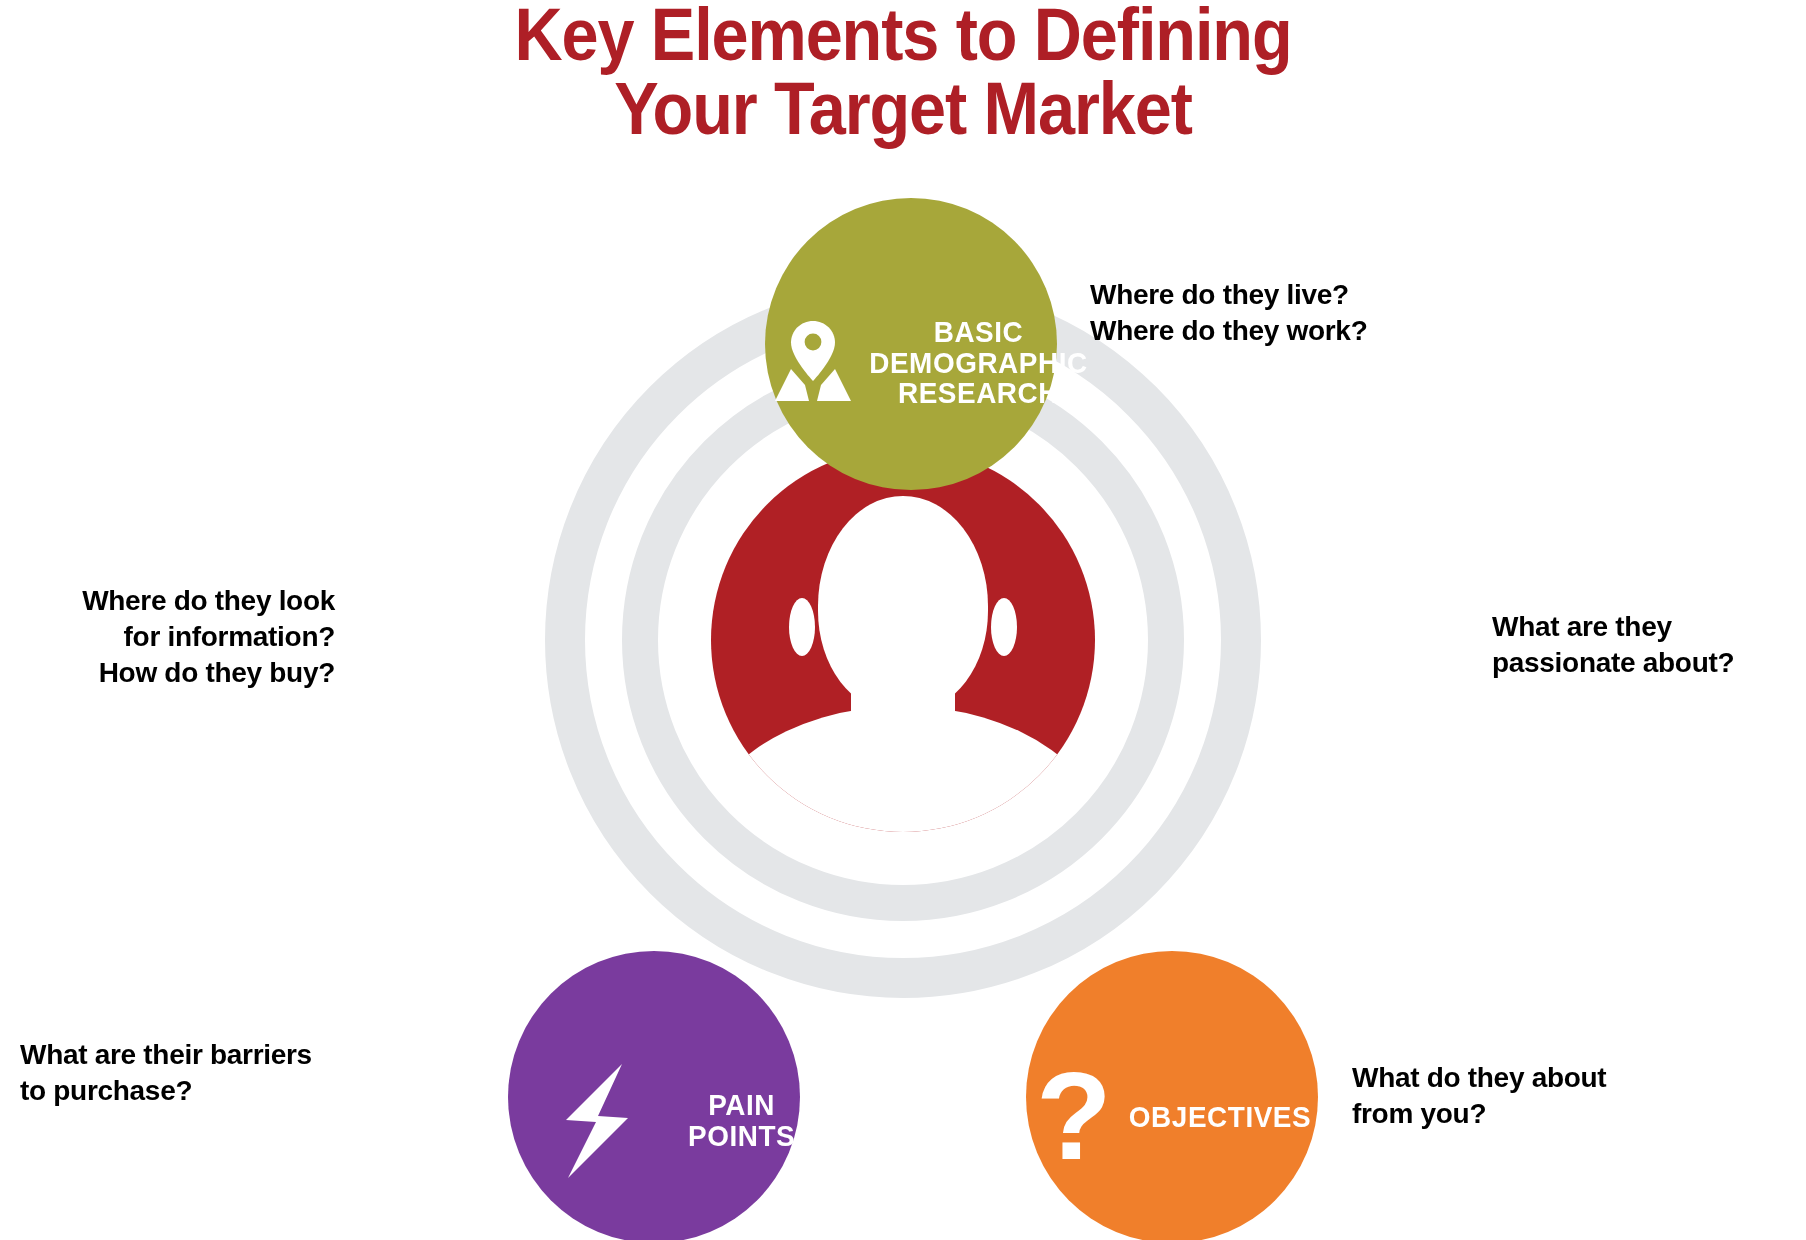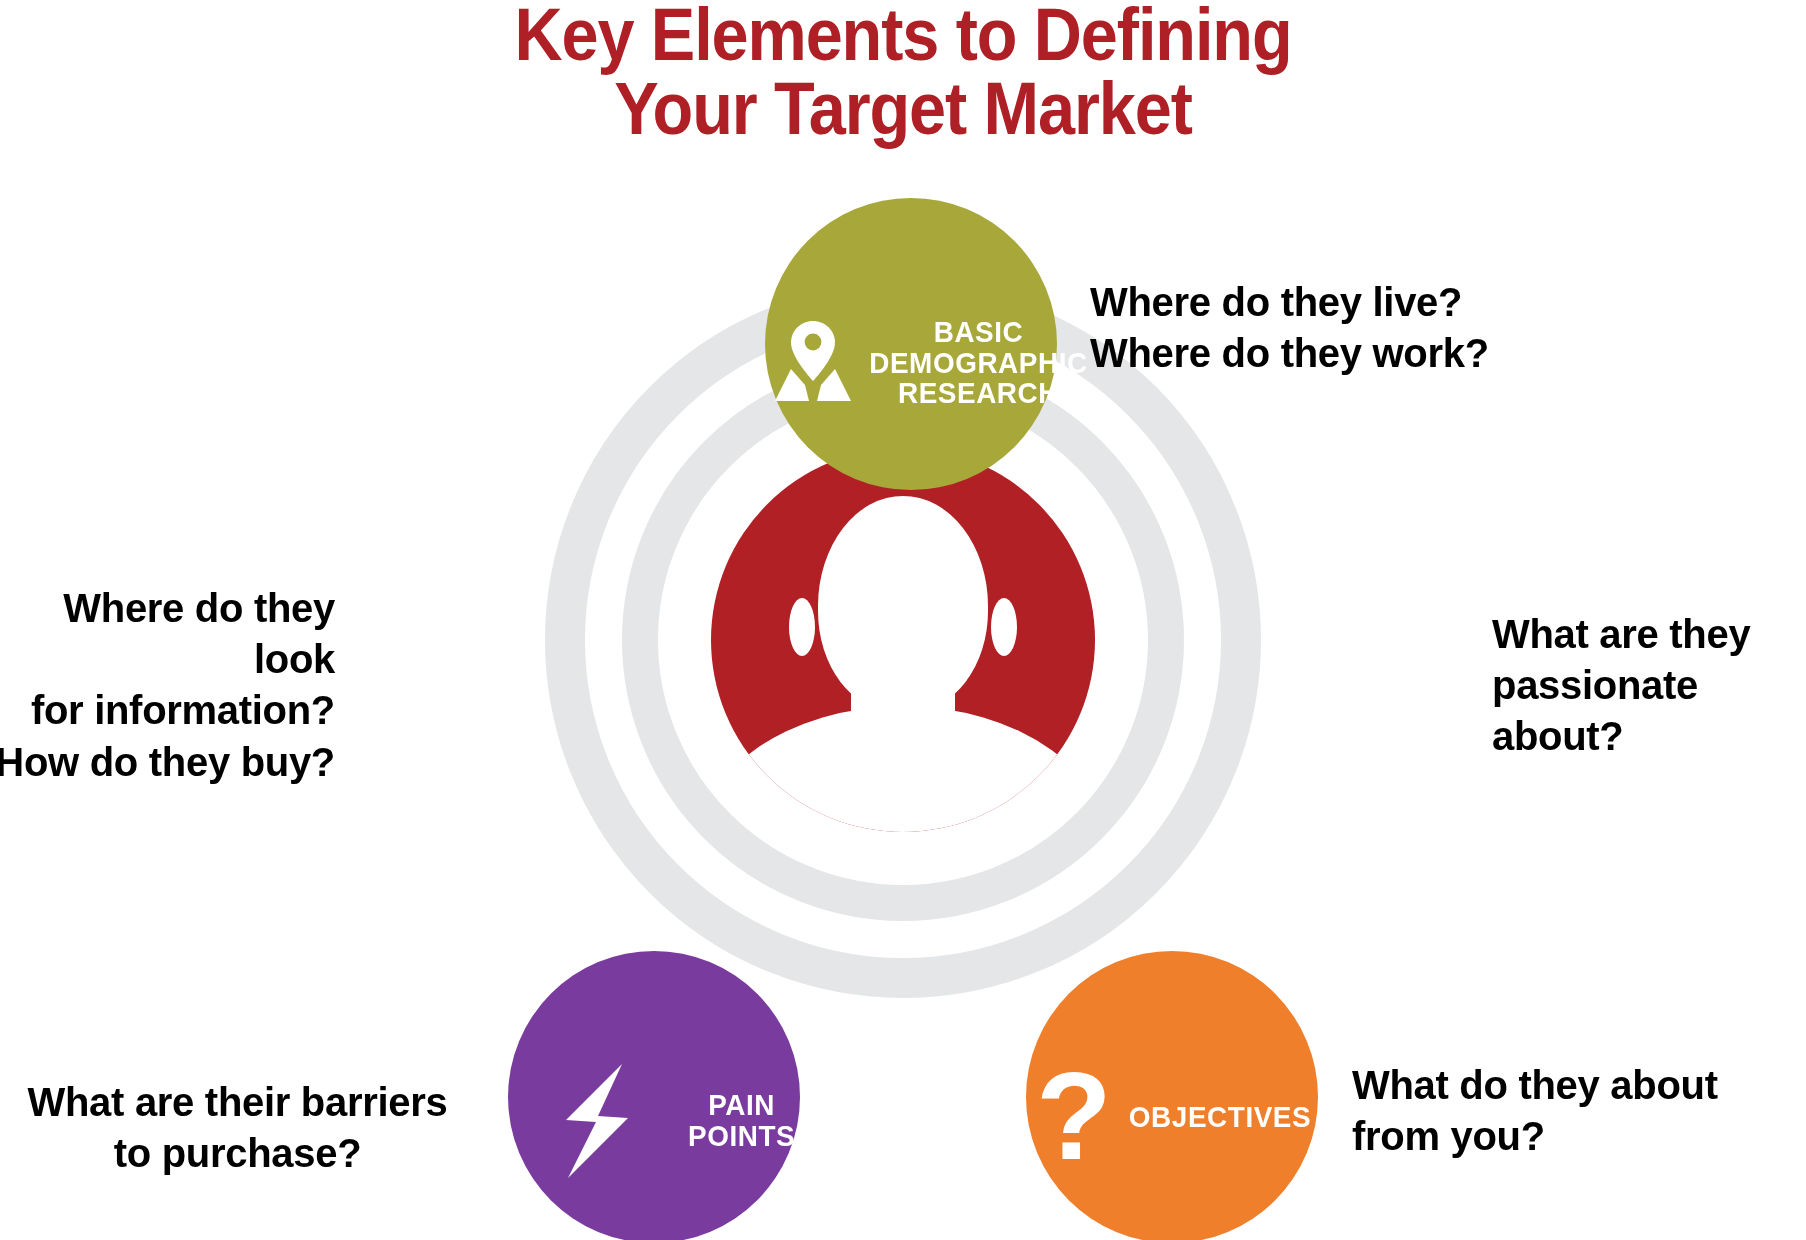--- a/index.html
+++ b/index.html
@@ -111,28 +111,28 @@
   #node-objectives{
     width:292px;height:292px;left:1026px;top:951px;background:#F07F2B;
     padding-top:40px;
   }
   #node-objectives .node-label{font-size:30px;}
 
   
   .callout{
     position:absolute;
     font-weight:bold;color:#000000;
-    font-size:40px;line-height:1.28;
+    font-size:28px;line-height:1.28;
     white-space:pre-line;
     letter-spacing:-0.3px;
   }
   #callout-demographic{left:1090px;top:277px;width:420px;text-align:left;}
   #callout-communication{left:-10px;top:583px;width:345px;text-align:right;}
   #callout-interests{left:1492px;top:609px;width:320px;text-align:left;}
-  #callout-pain{left:20px;top:1037px;width:435px;text-align:center;margin-top:40px;}
+  #callout-pain{left:20px;top:1037px;width:435px;text-align:left;}
   #callout-objectives{left:1352px;top:1060px;width:400px;text-align:left;}
 
   
   .qmark{
     font-size:124px;font-weight:bold;line-height:.9;color:#ffffff;
     font-family:"Liberation Sans","DejaVu Sans",sans-serif;
   }
 </style>
 </head>
 <body>

